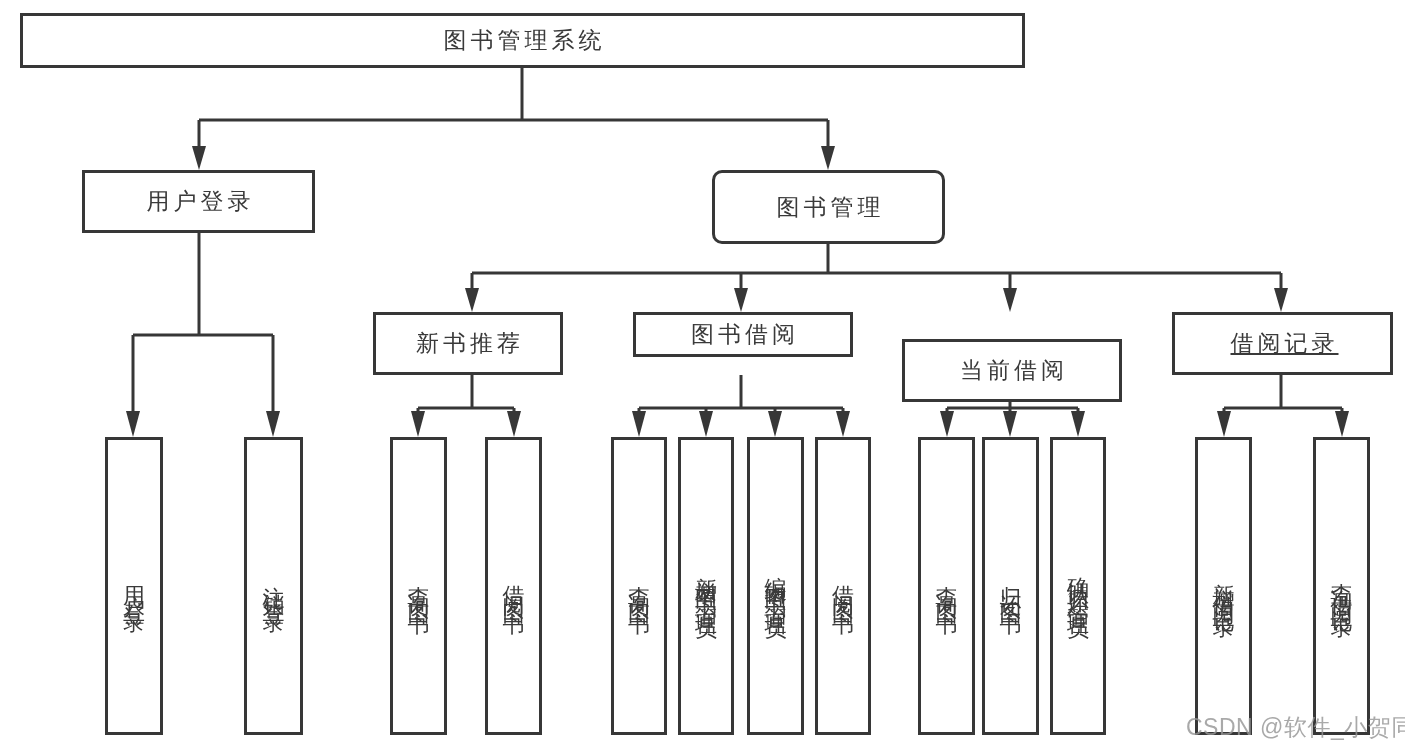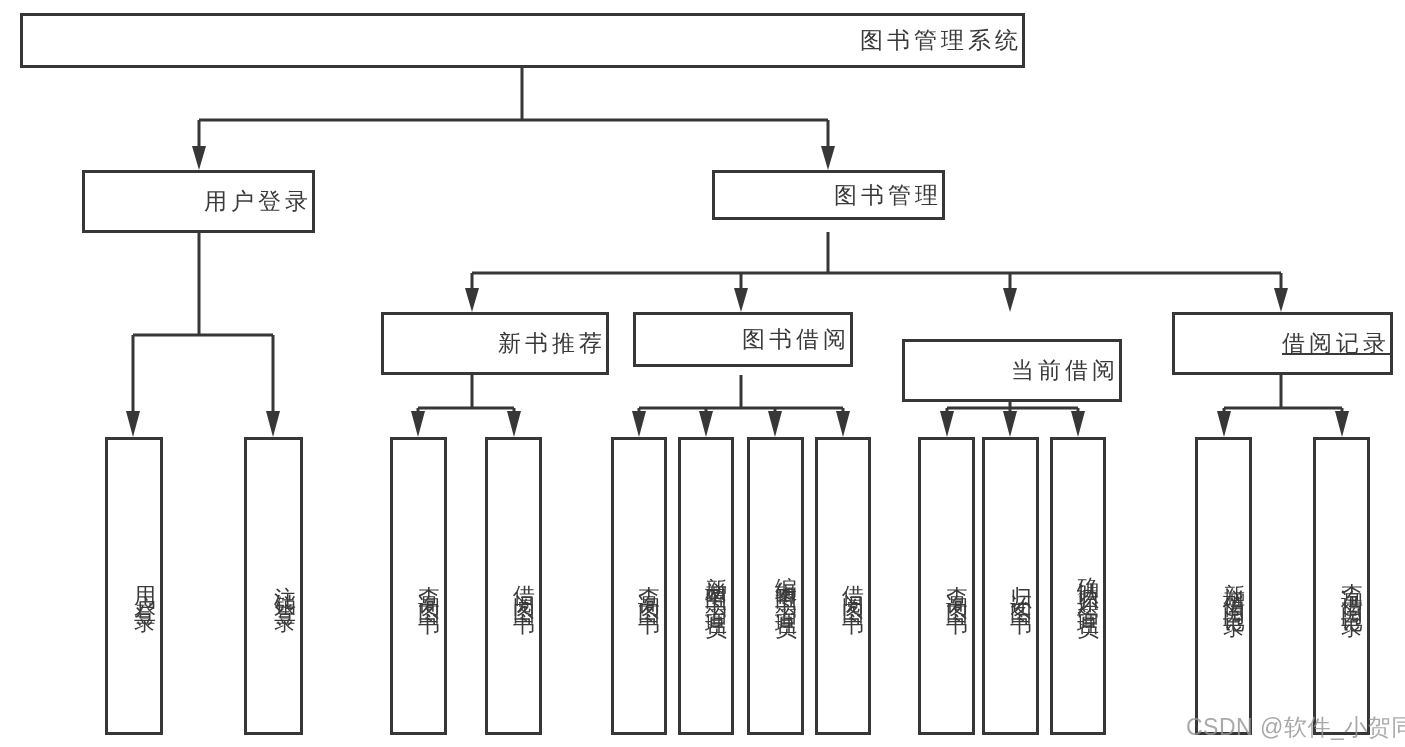--- a/index.html
+++ b/index.html
@@ -17,21 +17,21 @@
     width: 1405px; height: 747px;
     z-index: 1;
   }
   .node {
     position: absolute;
     box-sizing: border-box;
     border: 3px solid #373737;
     background: #ffffff;
     display: flex;
     align-items: center;
-    justify-content: flex-end;
+    justify-content: center;
     color: #3a3a3a;
     z-index: 2;
   }
   .h-label {
     font-size: 23px;
     letter-spacing: 4px;
     text-indent: 4px;
     white-space: nowrap;
     color: #3a3a3a;
   }
@@ -128,28 +128,28 @@
     </g>
   </svg>
 
   <div class="node" style="left:20px; top:13px; width:1005px; height:55px;">
     <span class="h-label">图书管理系统</span>
   </div>
 
   <div class="node" style="left:82px; top:170px; width:233px; height:63px;">
     <span class="h-label">用户登录</span>
   </div>
-  <div class="node" style="left:712px; top:170px; width:233px; height:50px;">
+  <div class="node" style="left:712px; top:170px; width:233px; height:74px;border-radius:10px;">
     <span class="h-label">图书管理</span>
   </div>
 
-  <div class="node" style="left:381px; top:312px; width:228px; height:63px;">
+  <div class="node" style="left:373px; top:312px; width:190px; height:63px;">
     <span class="h-label">新书推荐</span>
   </div>
-  <div class="node" style="left:633px; top:312px; width:220px; height:55px;">
+  <div class="node" style="left:633px; top:312px; width:220px; height:45px;">
     <span class="h-label">图书借阅</span>
   </div>
   <div class="node" style="left:902px; top:312px; width:220px; height:63px;margin-top:27px;">
     <span class="h-label">当前借阅</span>
   </div>
   <div class="node" style="left:1172px; top:312px; width:221px; height:63px;text-decoration:underline;">
     <span class="h-label">借阅记录</span>
   </div>
 
   <div class="node leaf" style="left:105px; top:437px; width:58px; height:298px;">

